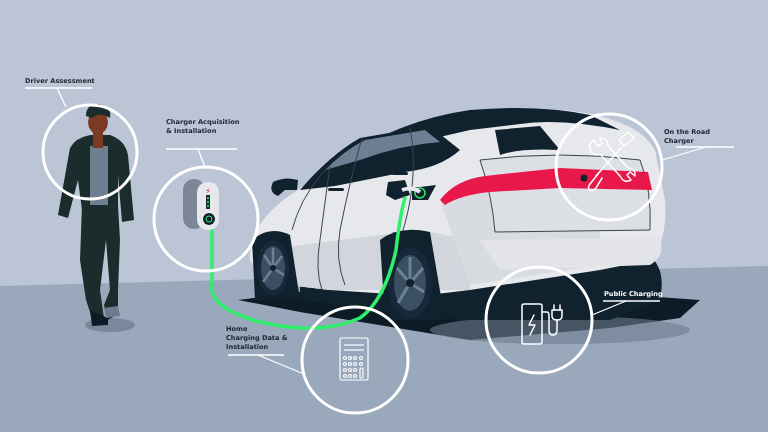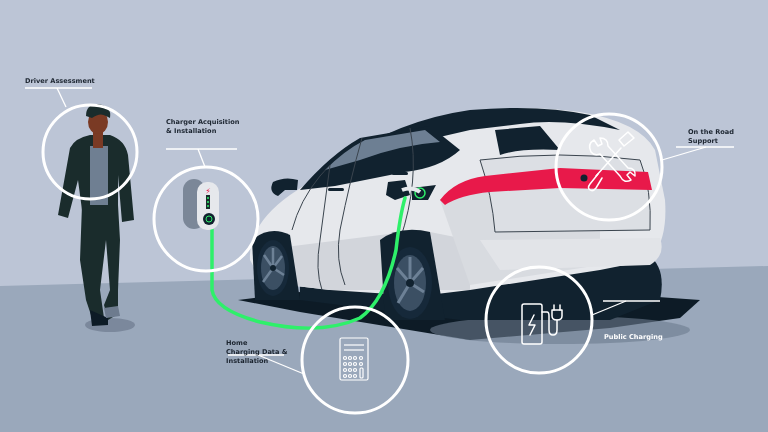--- a/index.html
+++ b/index.html
@@ -173,28 +173,28 @@
 
 <div class="label" style="left:25px; top:77px;">
   <span>Driver Assessment</span>
 </div>
 
 <div class="label" style="left:166px; top:118px;">
   <span>Charger Acquisition</span>
   <span>&amp; Installation</span>
 </div>
 
-<div class="label" style="left:688px; top:128px;">
+<div class="label" style="left:664px; top:128px;">
   <span>On the Road</span>
-  <span>Support</span>
-</div>
-
-<div class="label light" style="left:604px; top:290px;margin-top:43px;">
+  <span>Charger</span>
+</div>
+
+<div class="label light" style="left:604px; top:290px;">
   <span>Public Charging</span>
 </div>
 
-<div class="label" style="left:226px; top:325px;margin-top:14px;">
+<div class="label" style="left:226px; top:325px;">
   <span>Home</span>
   <span>Charging Data &amp;</span>
   <span>Installation</span>
 </div>
 
 </div>
 
 </body></html>

